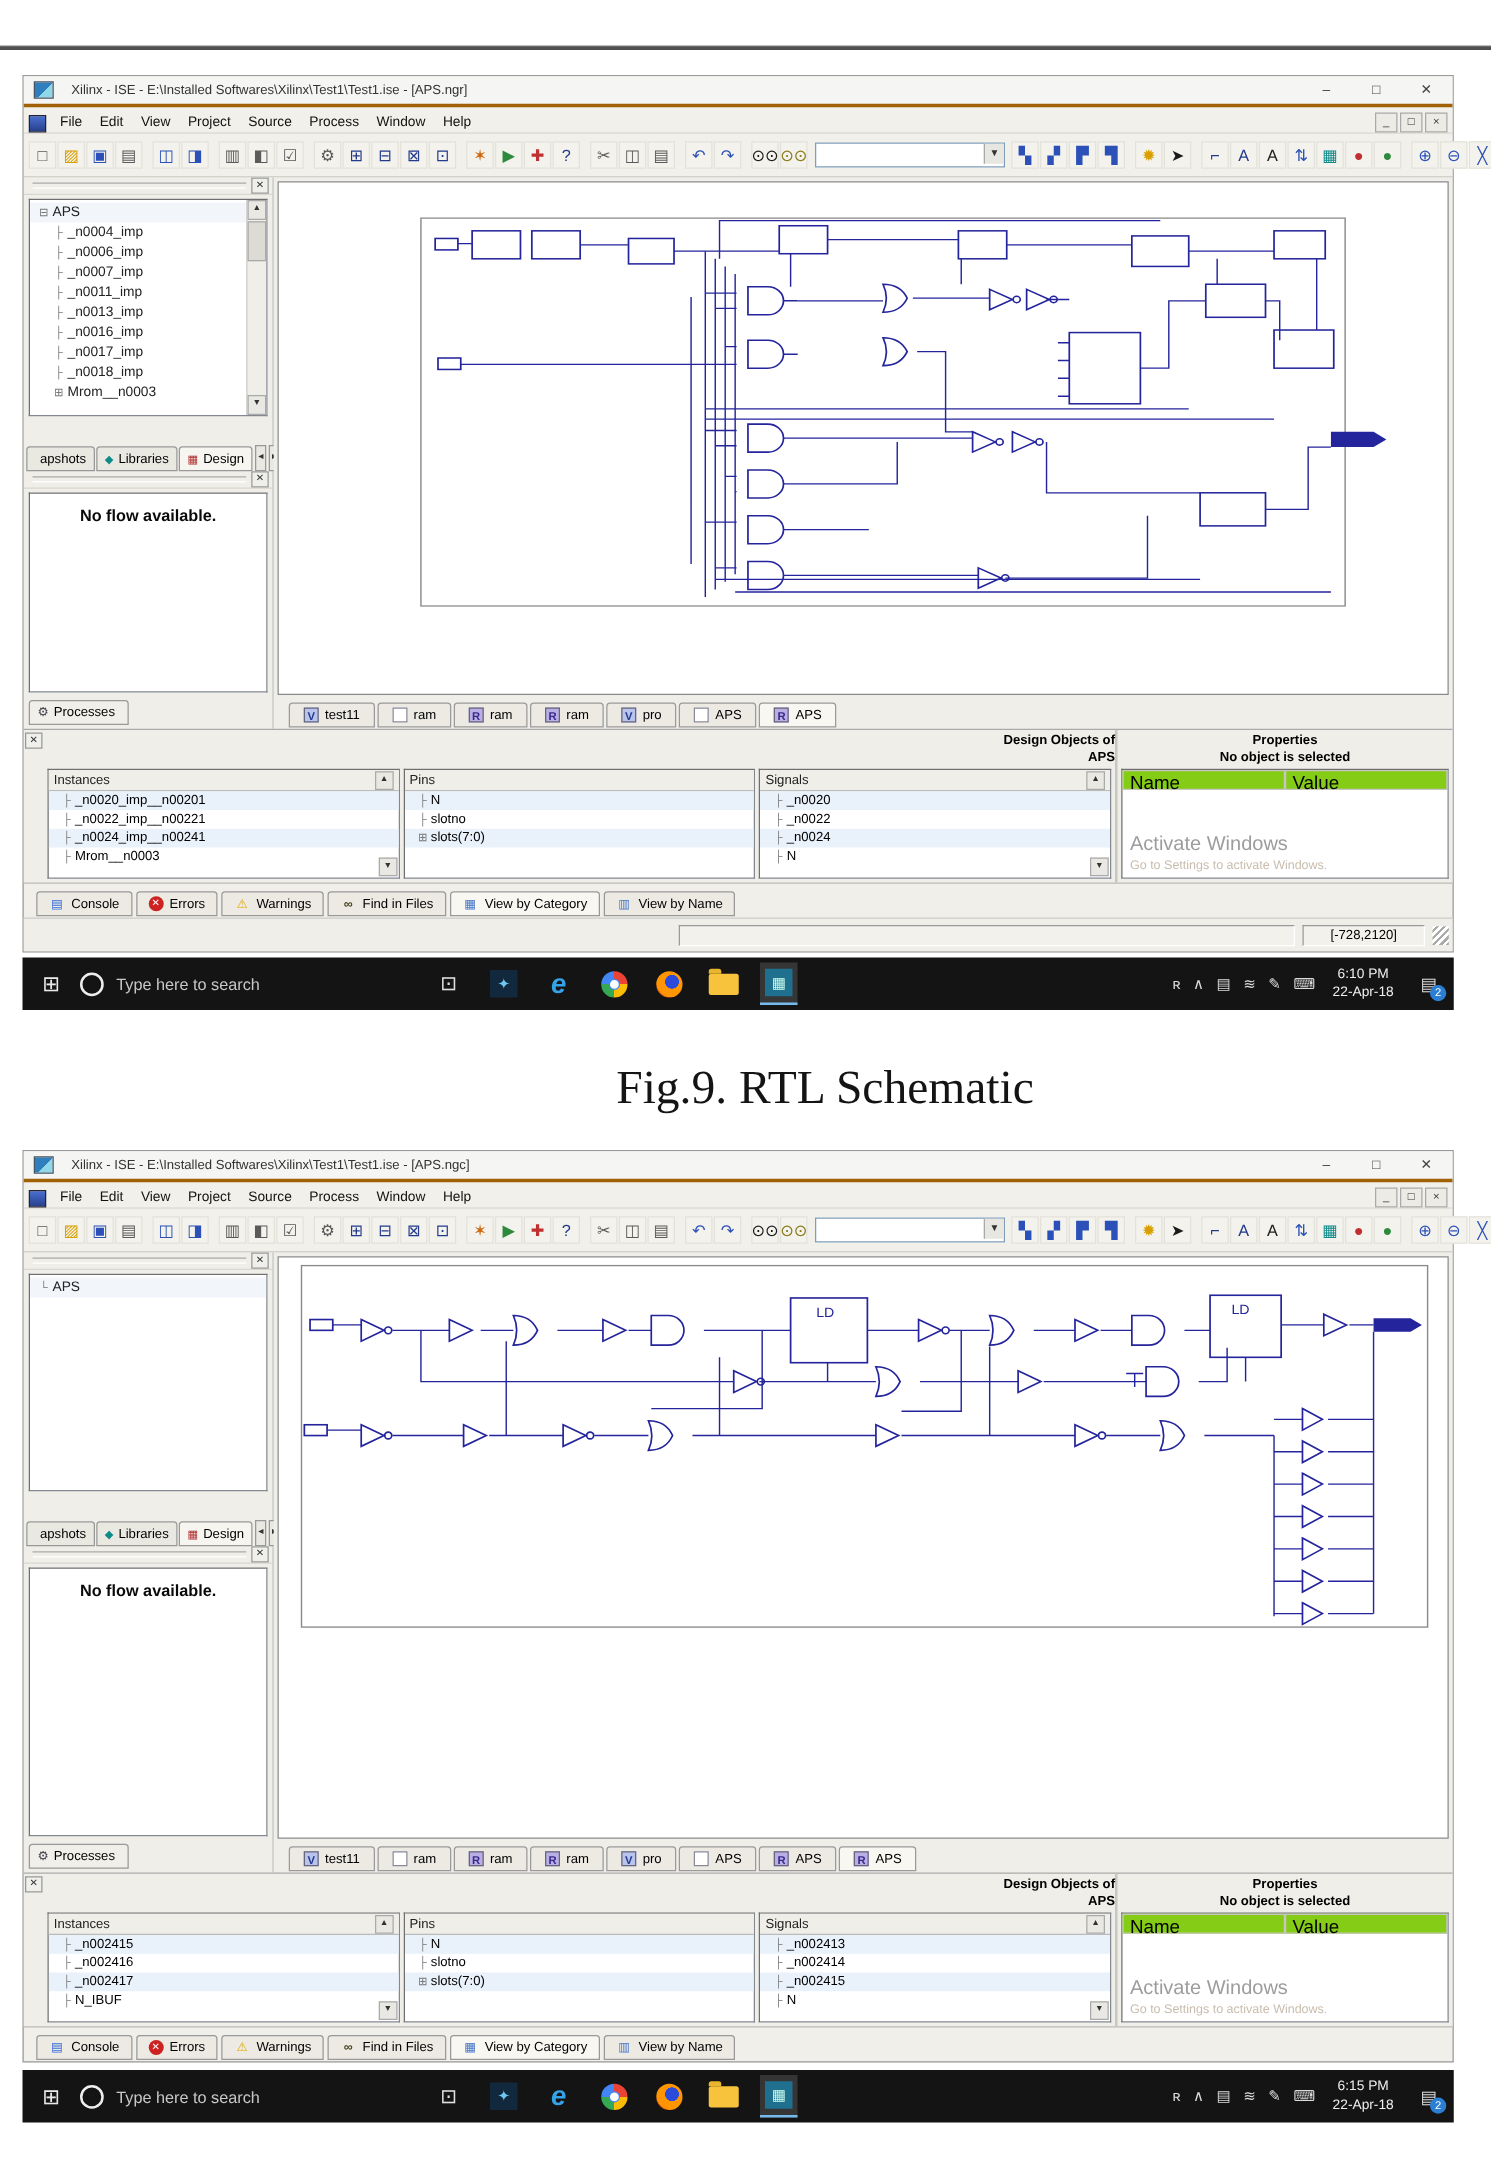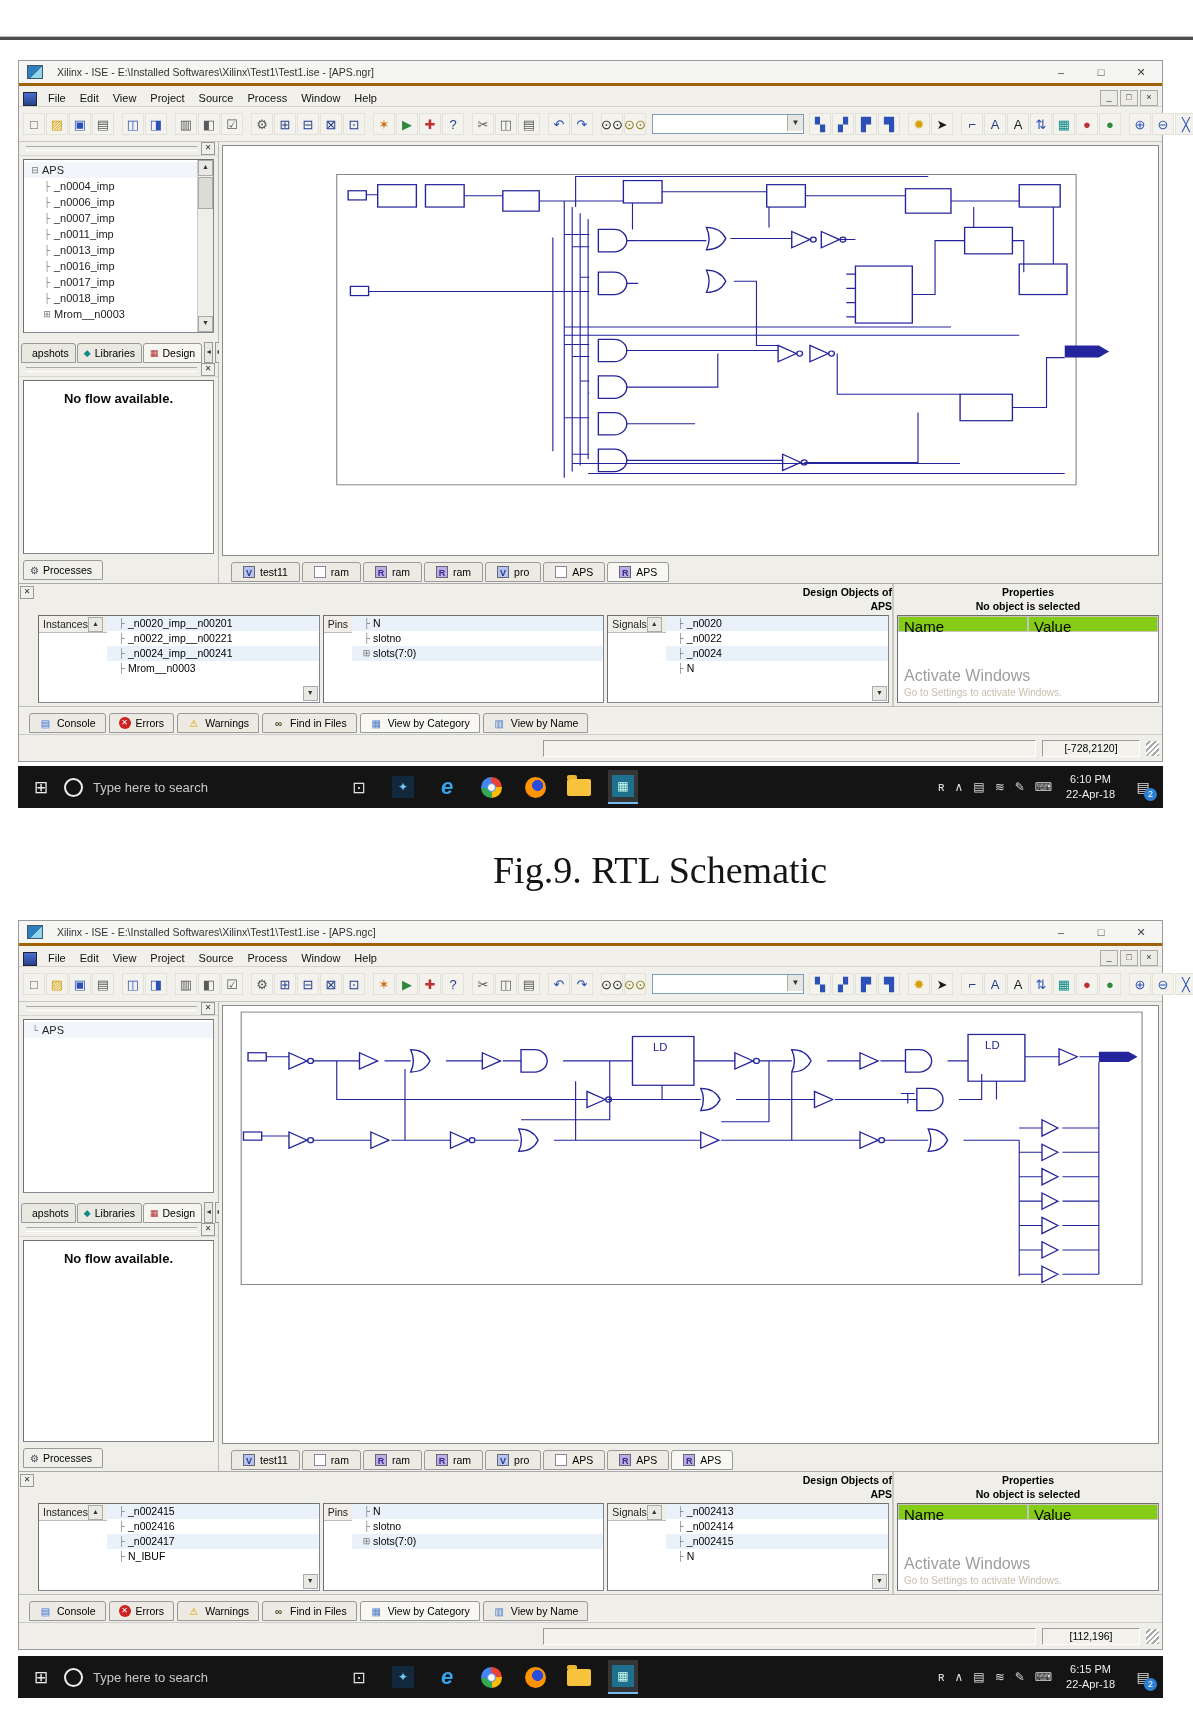--- a/index.html
+++ b/index.html
@@ -38,21 +38,21 @@
   .treebox{height:172px;flex:0 0 172px;margin:3px 4px 0 4px;background:#fff;border:1px solid #828790;border-top-color:#6f6f6f;border-left-color:#6f6f6f;display:flex;overflow:hidden;}
   .treelist{flex:1;padding:2px 0;overflow:hidden;}
   .titem{height:16px;line-height:16px;white-space:nowrap;color:#222;display:flex;}
   .titem .mk{color:#777;width:14px;text-align:center;flex:0 0 auto;font-size:9px;}
   .titem.root{padding-left:4px;background:#f2f6fb;}
   .titem.lv1{padding-left:16px;}
   .vsb{width:15px;flex:0 0 15px;background:#efeee8;border-left:1px solid #ccc;display:flex;flex-direction:column;}
   .vsb .sb{height:14px;flex:0 0 14px;border:1px solid #aaa;background:#e9e8e2;font-size:7px;text-align:center;line-height:12px;color:#333;}
   .vsb .thumb{height:30px;flex:0 0 30px;border:1px solid #aaa;background:#dcdbd4;margin:1px 0;}
   .vsb .fill{flex:1;}
-  .lefttabs{height:27px;flex:0 0 27px;display:flex;align-items:flex-end;gap:1px;padding:3px 2px 0 2px;justify-content:space-between;}
+  .lefttabs{height:27px;flex:0 0 27px;display:flex;align-items:flex-end;gap:1px;padding:17px 2px 0 2px;justify-content:space-between;}
   .ltab{border:1px solid #999;background:#e9e8e1;padding:3px 6px;font-size:10.5px;display:flex;gap:4px;align-items:center;border-radius:3px 3px 0 0;white-space:nowrap;}
   .ltab.active{background:#f6f5f0;}
   .ltab .lic{font-size:9px;}
   .ic-lib .lic{color:#0d8a8a}
   .ic-design .lic{color:#b03030}
   .ltarrow{width:15px;height:19px;border:1px solid #999;background:#e9e8e1;font-size:7px;text-align:center;line-height:18px;color:#333;margin-left:1px;}
   .flowbox{flex:1;margin:3px 4px 0 4px;background:#fff;border:1px solid #828790;border-top-color:#6f6f6f;border-left-color:#6f6f6f;text-align:center;padding-top:10px;min-height:0;}
   .flowmsg{font-weight:bold;font-size:13px;color:#0a0a0a;}
   .procrow{height:26px;flex:0 0 26px;display:flex;align-items:flex-end;padding:0 4px 3px 4px;}
   .ptab{border:1px solid #999;background:#f0efe9;padding:3px 10px 3px 6px;font-size:10.5px;display:flex;align-items:center;gap:4px;border-radius:3px 3px 0 0;}
@@ -68,21 +68,21 @@
   .ic-v .tabicon{background:#b9c4ee;color:#223a8c;border:1px solid #667;}
   .ic-d .tabicon{background:#fff;color:#99a;border:1px solid #889;}
   .ic-r .tabicon{background:#b9aee6;color:#3a2a8a;border:1px solid #667;}
 
   
   .objpanel{height:122px;flex:0 0 122px;display:flex;border-top:1px solid #aaa;background:#efeee8;}
   .objx{width:16px;flex:0 0 16px;display:flex;justify-content:center;padding-top:2px;}
   .obj-left{flex:1;display:flex;flex-direction:column;border-right:2px solid #c8c7c0;min-width:0;}
   .obj-head{text-align:right;font-weight:bold;font-size:10.5px;line-height:1.3;padding-top:2px;}
   .obj-cols{flex:1;display:flex;gap:3px;padding:2px 3px 3px 3px;min-height:0;}
-  .col{flex:1;display:flex;flex-direction:row;background:#fff;border:1px solid #828790;border-top-color:#6f6f6f;border-left-color:#6f6f6f;position:relative;min-width:0;}
+  .col{flex:1;display:flex;flex-direction:column;background:#fff;border:1px solid #828790;border-top-color:#6f6f6f;border-left-color:#6f6f6f;position:relative;min-width:0;}
   .col-head{height:16px;flex:0 0 16px;background:#efeee8;border-bottom:1px solid #bbb;display:flex;align-items:center;padding:0 4px;font-size:10.5px;color:#222;}
   .col-head .sbq{margin-left:auto;width:13px;height:13px;border:1px solid #aaa;background:#e9e8e2;font-size:7px;line-height:11px;text-align:center;color:#333;}
   .rows{flex:1;overflow:hidden;font-size:10.5px;}
   .lrow{height:15px;line-height:15px;white-space:nowrap;display:flex;padding-left:8px;}
   .lrow:nth-child(odd){background:#e9f1fb;}
   .lrow .mk{color:#777;width:13px;flex:0 0 auto;text-align:center;font-size:9px;}
   .sbdown{position:absolute;right:1px;bottom:1px;width:13px;height:13px;border:1px solid #aaa;background:#e9e8e2;font-size:7px;line-height:11px;text-align:center;color:#333;}
   .props{width:268px;flex:0 0 268px;display:flex;flex-direction:column;}
   .props-head{text-align:center;font-weight:bold;font-size:10.5px;line-height:1.3;padding-top:2px;}
   .props-table{flex:1;margin:2px 3px 3px 3px;background:#fff;border:1px solid #828790;border-top-color:#6f6f6f;border-left-color:#6f6f6f;position:relative;min-height:0;}
@@ -928,26 +928,20 @@
       </span>
       <span class="ctab ic-cat active">
         <span class="cicon">▦</span>
         <span>View by Category</span>
       </span>
       <span class="ctab ic-name">
         <span class="cicon">▥</span>
         <span>View by Name</span>
       </span>
     </div>
-  <div class="statusbar">
-    <span class="sseg-blank"></span>
-    <span class="sseg"></span>
-    <span class="scoords">[112,196]</span>
-    <span class="grip"></span>
-  </div>
 </div>
 
 <div class="taskbar" id="tb2">
   <span class="start">⊞</span>
   <span class="tsearch">
       <span class="sring"></span>
       <span>Type here to search</span>
     </span>
   <span class="tapps">
     <span class="tapp">

